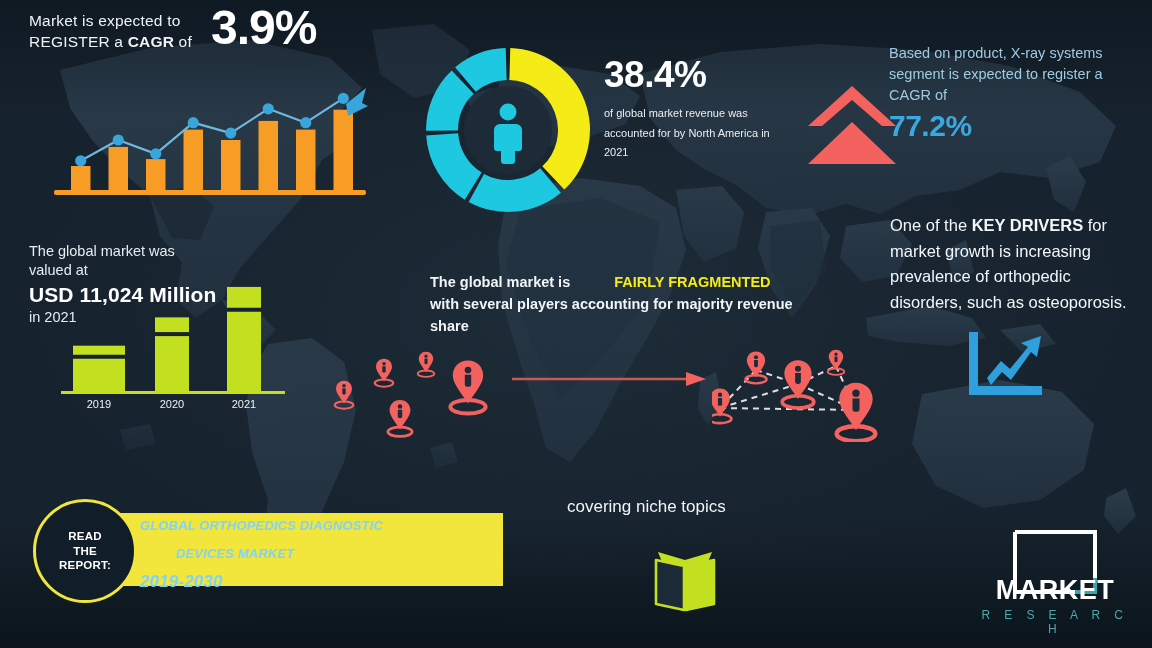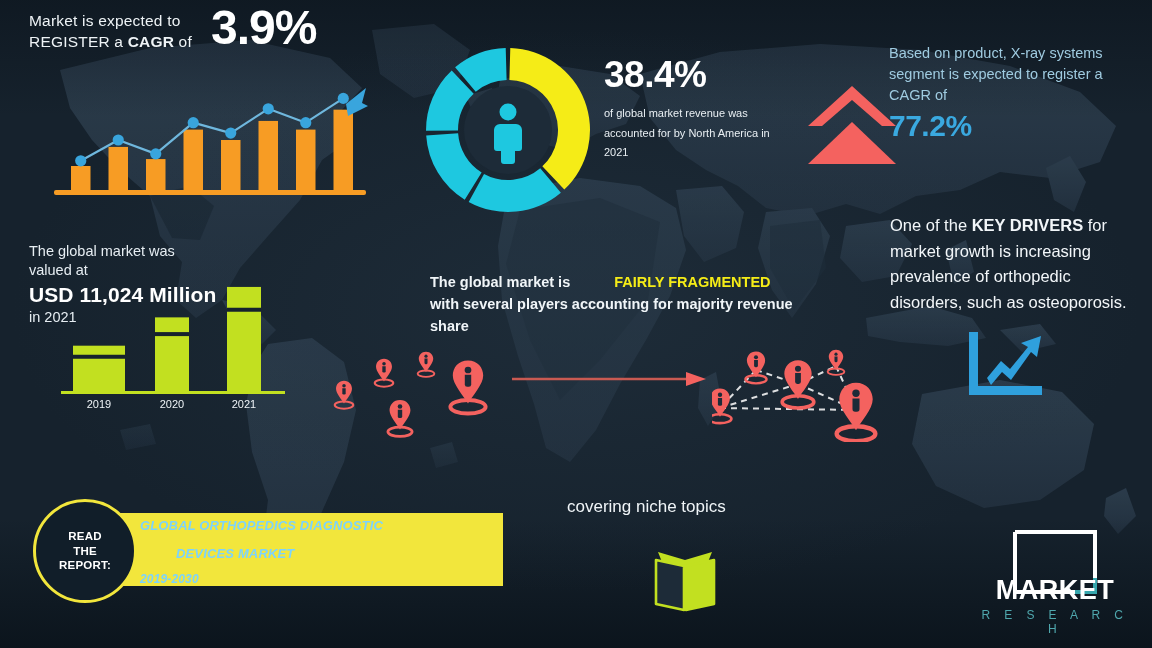--- a/index.html
+++ b/index.html
@@ -110,21 +110,21 @@
     display:flex; align-items:center; justify-content:center;
   }
   #reportCircle span {
     text-align:center; color:#ffffff;
     font-size:11.5px; font-weight:bold; line-height:14.5px;
     letter-spacing:.2px;
   }
   .rbLine { position:absolute; left:140px; color:#7dd3fc; font-weight:bold;font-style:italic; }
   #rb1 { top:518px; font-size:13px; letter-spacing:.15px; }
   #rb2 { top:546px; font-size:13px; letter-spacing:.15px;padding-left:36px; }
-  #rb3 { top:572px; font-size:12px; letter-spacing:.15px; }
+  #rb3 { top:572px; font-size:17px; letter-spacing:.15px; }
 
   
   #logo { position:absolute; left:975px; top:518px; width:160px; height:120px; }
   #logoName {
     position:absolute; left:971px; top:575px; width:168px;
     text-align:center; color:#ffffff;
     font-size:27px; font-weight:bold; letter-spacing:.5px;
   }
   #logoSub {
     position:absolute; left:971px; top:608px; width:168px;

